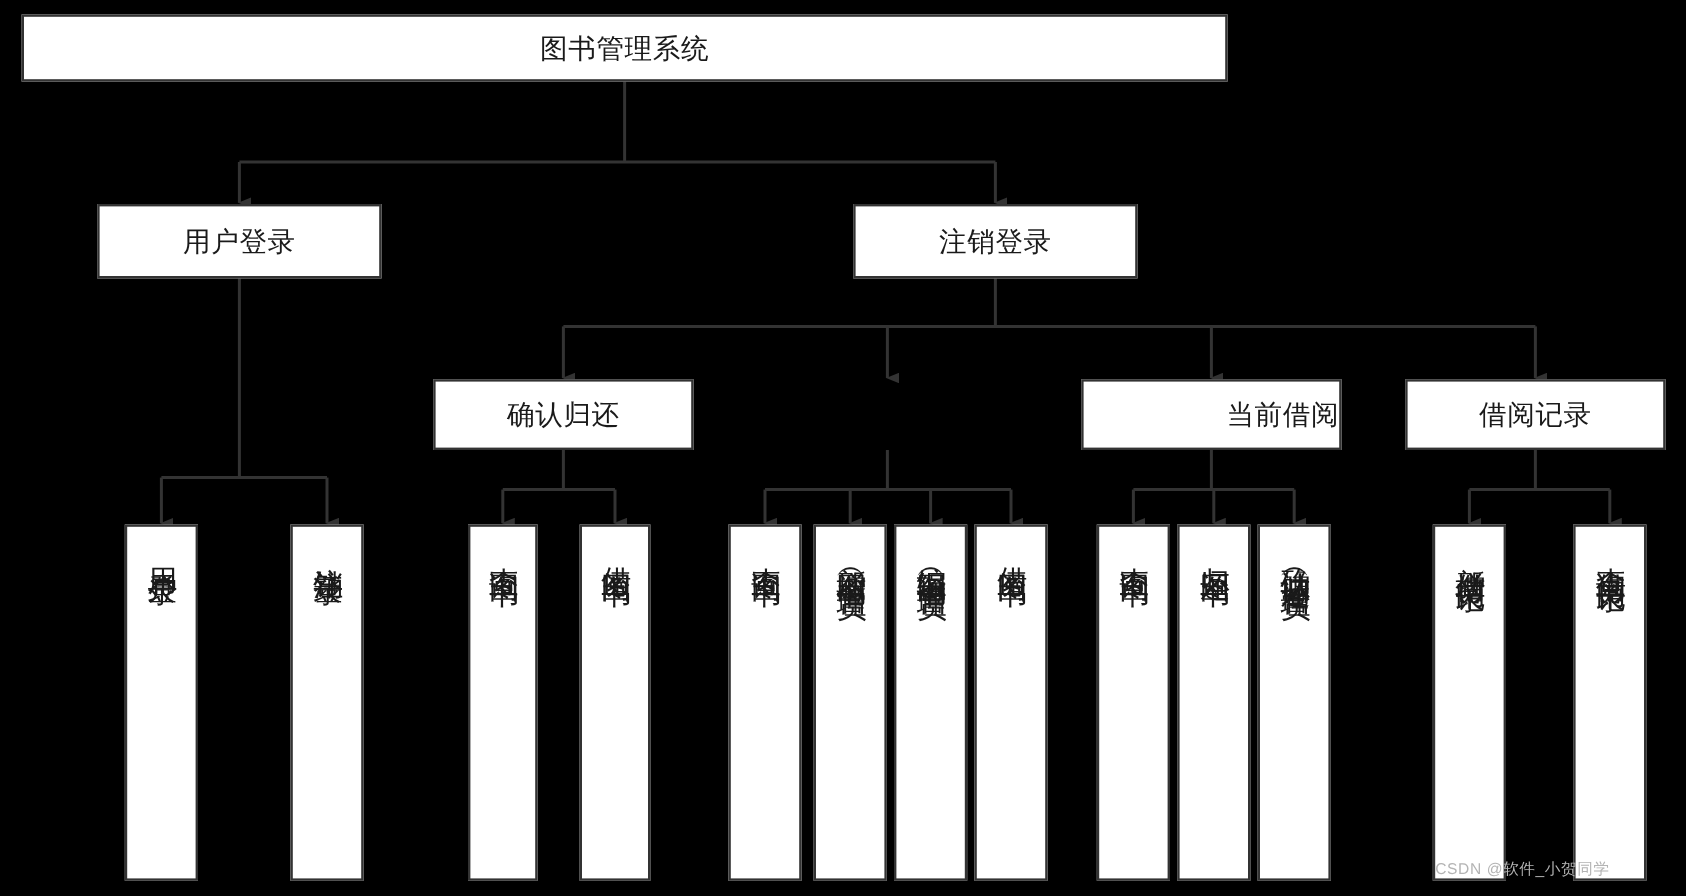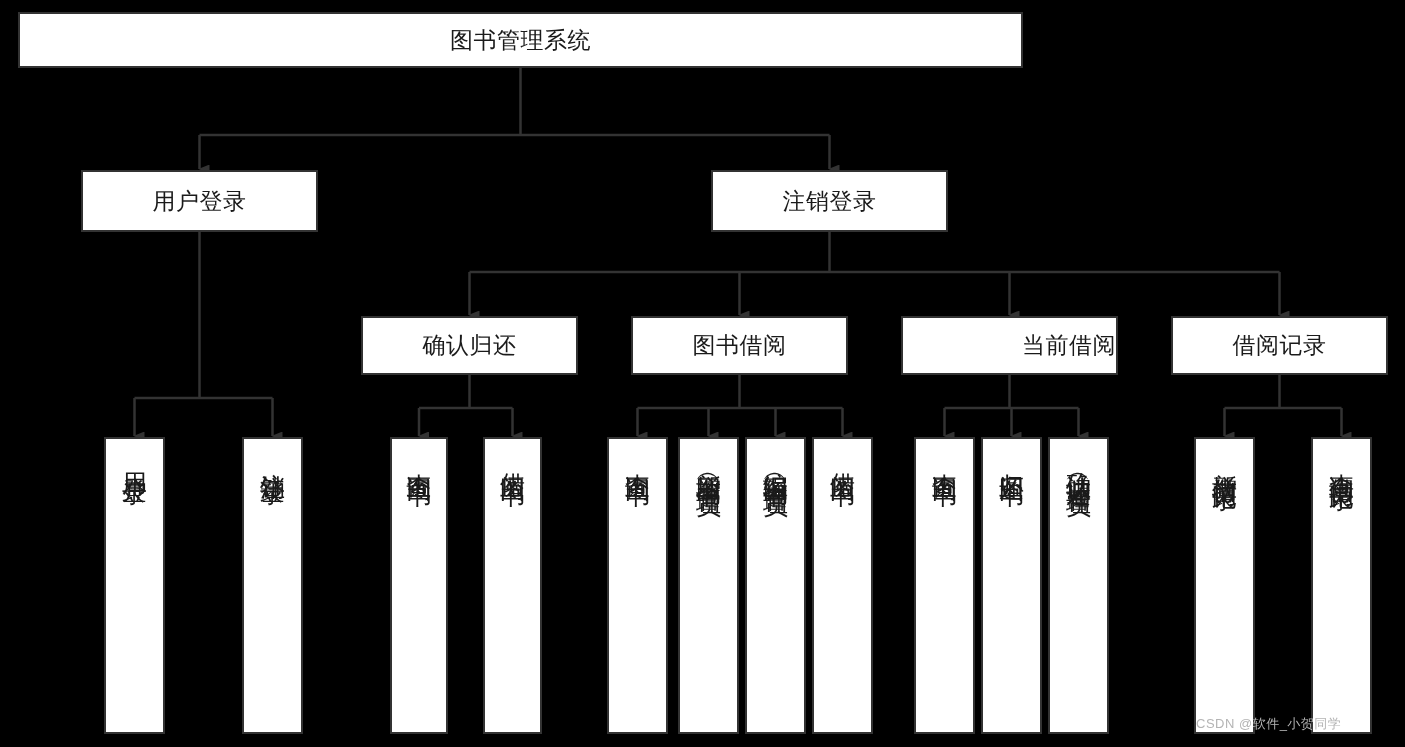--- a/index.html
+++ b/index.html
@@ -121,23 +121,20 @@
   <div class="node horiz" style="left: 81px; top: 170px; width: 237px; height: 62px;">
     <span class="lbl">用户登录</span>
   </div>
   <div class="node horiz" style="left: 711px; top: 170px; width: 237px; height: 62px;">
     <span class="lbl">注销登录</span>
   </div>
 
   <div class="node horiz" style="left: 361px; top: 316px; width: 217px; height: 59px;">
     <span class="lbl">确认归还</span>
   </div>
-  <div class="node horiz" style="left: 631px; top: 316px; width: 217px; height: 59px;">
-    <span class="lbl">图书借阅</span>
-  </div>
   <div class="node horiz" style="left: 901px; top: 316px; width: 217px; height: 59px; justify-content: flex-end;">
     <span class="lbl">当前借阅</span>
   </div>
   <div class="node horiz" style="left: 1171px; top: 316px; width: 217px; height: 59px; align-items: center;">
     <span class="lbl">借阅记录</span>
   </div>
 
   <div class="node vert" style="left: 104px; top: 437px; width: 61px; height: 297px;">
     <span class="lbl">用户登录</span>
   </div>

